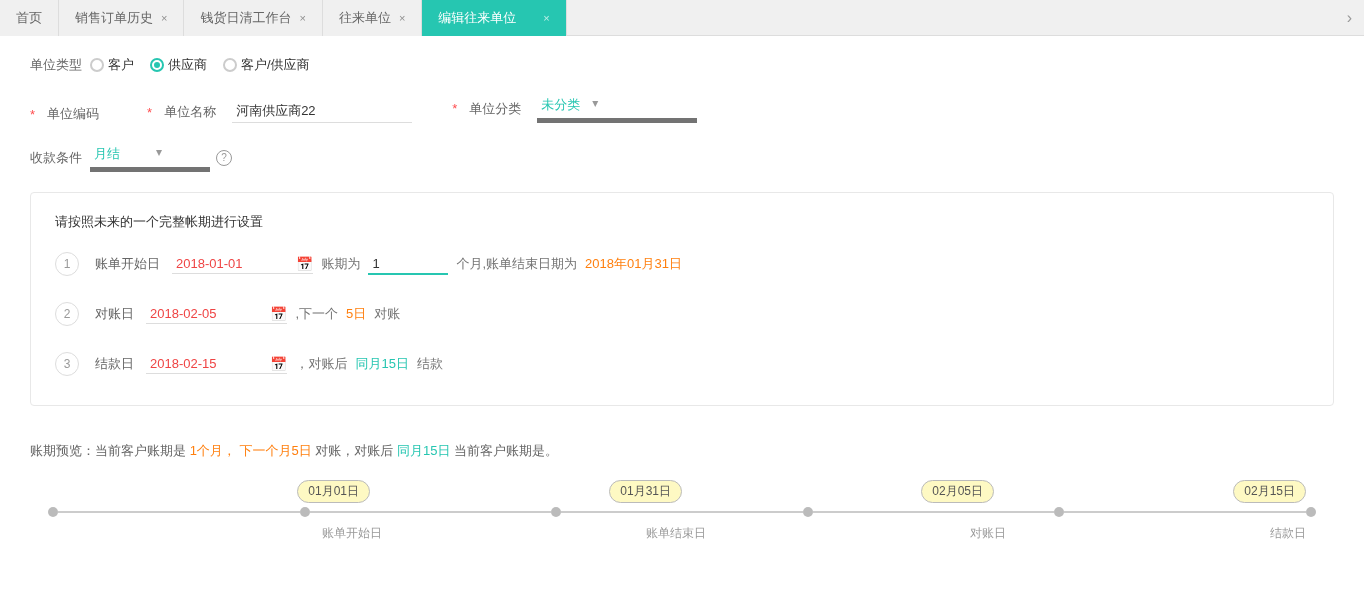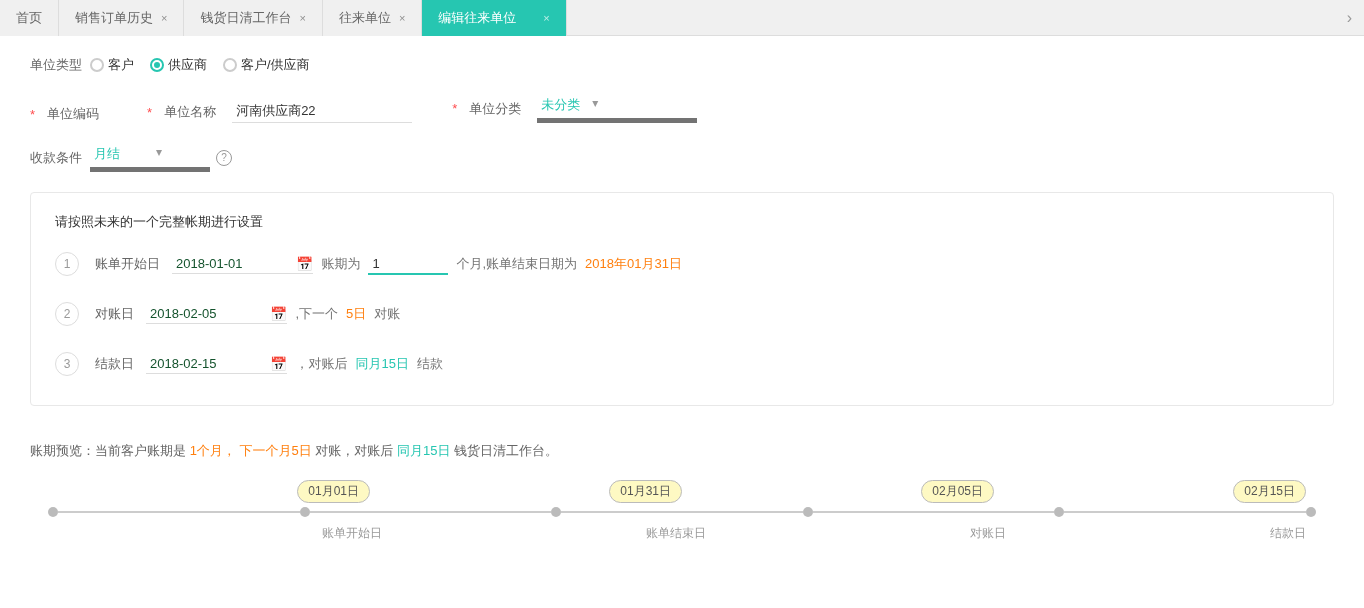--- a/index.html
+++ b/index.html
@@ -142,21 +142,21 @@
       flex-shrink: 0;
     }
     .period-field-label {
       color: #666; font-size: 13px; margin-right: 12px; white-space: nowrap;
     }
     .period-date-input {
       display: flex; align-items: center;
       border-bottom: 1px solid #ddd;
     }
     .period-date-input input {
-      border: none; outline: none; font-size: 13px; color: #14532d;
+      border: none; outline: none; font-size: 13px; color: #ef4444;
       background: transparent; width: 120px; padding: 2px 4px;
     }
     .period-text {
       color: #737373; font-size: 13px; margin: 4px 8px;
     }
     .period-input-num {
       border: none; border-bottom: 2px solid #26c6b1;
       outline: none; font-size: 13px; color: #333;
       background: transparent; width: 80px; padding: 2px 4px;
       text-align: left;
@@ -315,21 +315,21 @@
 
   </div>
 
   <div class="preview-section">
     <div class="preview-text">
       <span>账期预览：当前客户账期是</span>
       <span class="highlight-orange">1个月，</span>
       <span class="highlight-orange">下一个月5日</span>
       <span>对账，对账后</span>
       <span class="highlight-teal">同月15日</span>
-      <span>钱货日清工作台。</span>
+      <span>当前客户账期是。</span>
     </div>
 
     <div class="timeline-area">
 
       <div style="display:flex; align-items:flex-end; width:100%; padding: 0 8px; margin-bottom:0;">
         <div style="width:10px; flex-shrink:0;"></div>
         <div style="flex:1;"></div>
         <div class="node-col">
           <div class="badge">01月01日</div>
         </div>

